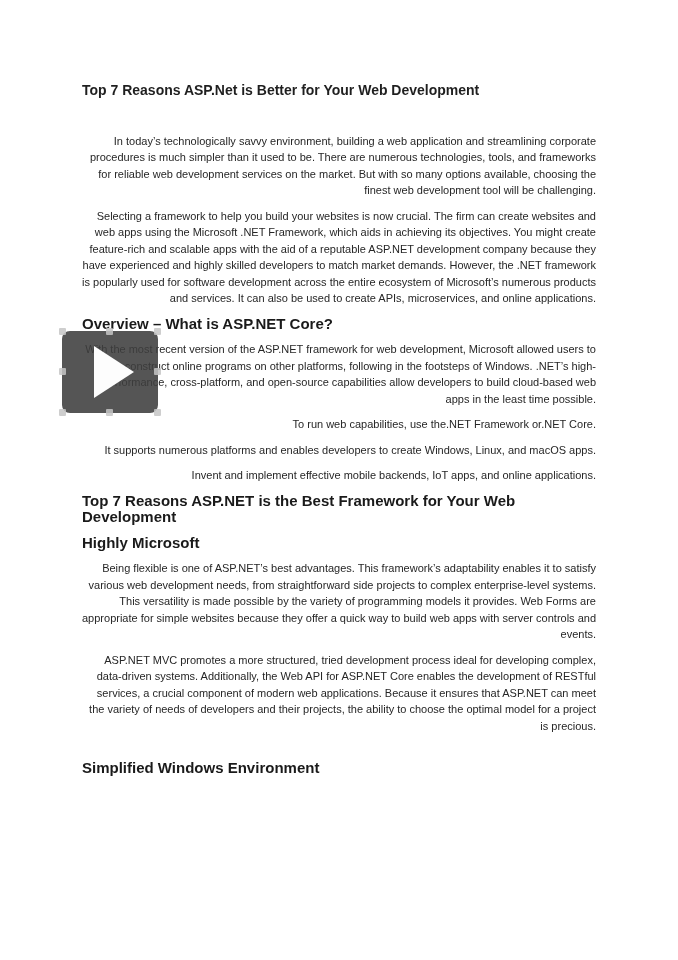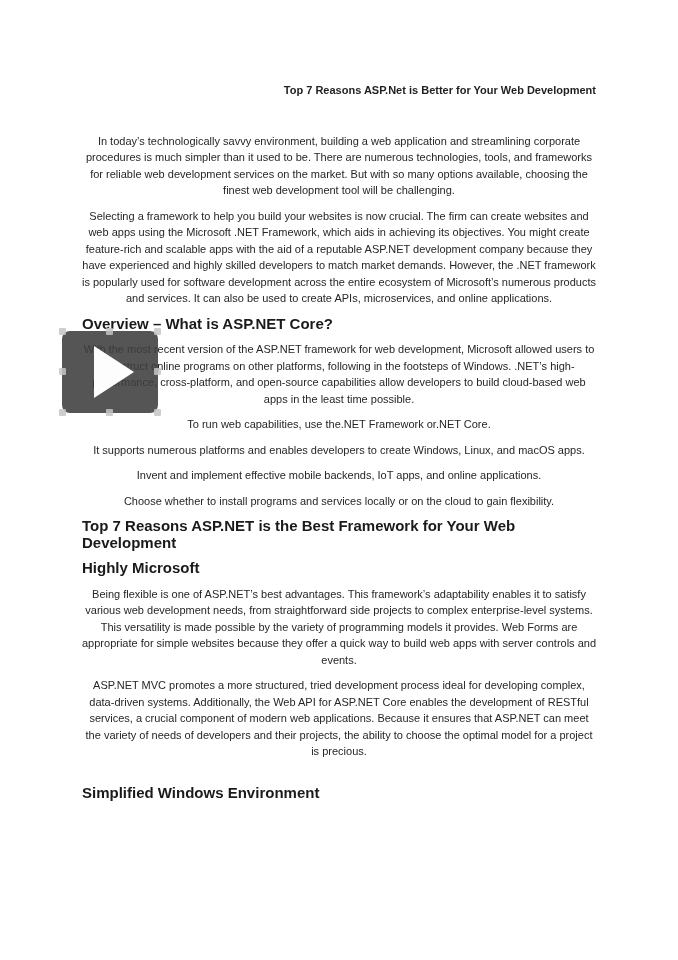--- a/index.html
+++ b/index.html
@@ -16,32 +16,32 @@
     color: #262626;
     overflow: hidden;
   }
   .content {
     position: absolute;
     left: 82px;
     top: 82px;
     width: 514px;
   }
   .doc-title {
-    font-size: 11px;
+    font-size: 14px;
     line-height: 16.5px;
     font-weight: bold;
-    text-align: right;
+    text-align: left;
     color: #1f1f1f;
     margin: 0 0 34px 0;
   }
   .para {
     font-size: 11px;
     line-height: 16.5px;
     margin: 0 0 9px 0;
-    text-align: center;
+    text-align: right;
   }
   .heading {
     font-size: 15px;
     line-height: 16.5px;
     font-weight: bold;
     color: #1a1a1a;
     margin: 0 0 9px 0;
   }
   .spacer {
     height: 16.5px;
@@ -100,21 +100,20 @@
 
     <p class="para">With the most recent version of the ASP.NET framework for web development, Microsoft allowed users to construct online programs on other platforms, following in the footsteps of Windows. .NET’s high-performance, cross-platform, and open-source capabilities allow developers to build cloud-based web apps in the least time possible.</p>
 
 
     <p class="para">To run web capabilities, use the.NET Framework or.NET Core.</p>
 
     <p class="para">It supports numerous platforms and enables developers to create Windows, Linux, and macOS apps.</p>
 
     <p class="para">Invent and implement effective mobile backends, IoT apps, and online applications.</p>
 
-    <p class="para">Choose whether to install programs and services locally or on the cloud to gain flexibility.</p>
 
     <h2 class="heading">Top 7 Reasons ASP.NET is the Best Framework for Your Web Development</h2>
 
     <h2 class="heading">Highly Microsoft</h2>
 
     <p class="para">Being flexible is one of ASP.NET’s best advantages. This framework’s adaptability enables it to satisfy various web development needs, from straightforward side projects to complex enterprise-level systems. This versatility is made possible by the variety of programming models it provides. Web Forms are appropriate for simple websites because they offer a quick way to build web apps with server controls and events.</p>
 
     <p class="para">ASP.NET MVC promotes a more structured, tried development process ideal for developing complex, data-driven systems. Additionally, the Web API for ASP.NET Core enables the development of RESTful services, a crucial component of modern web applications. Because it ensures that ASP.NET can meet the variety of needs of developers and their projects, the ability to choose the optimal model for a project is precious.</p>
 
     <div class="spacer"></div>

